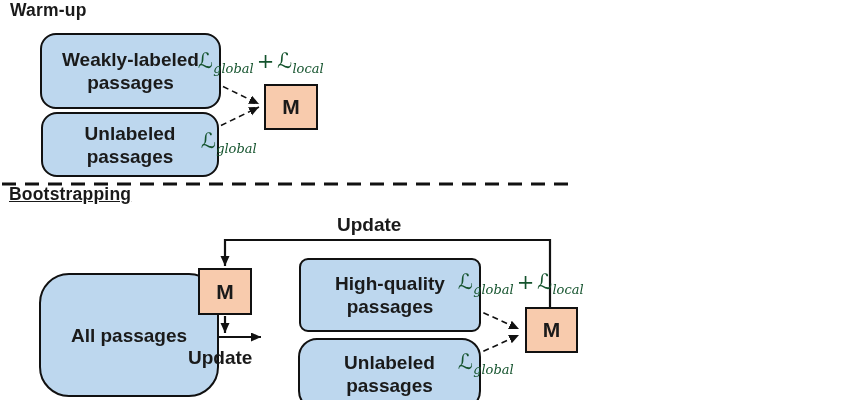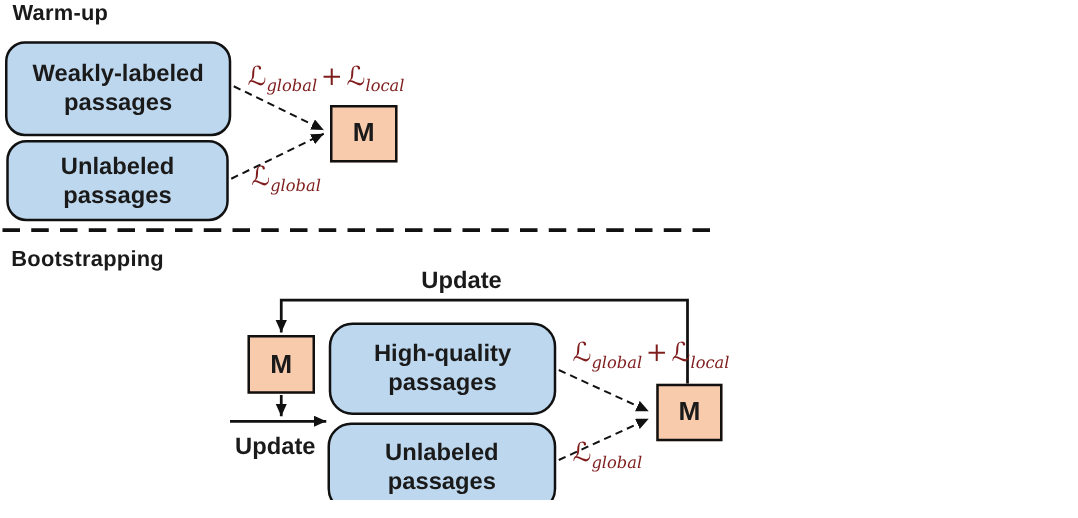--- a/index.html
+++ b/index.html
@@ -34,20 +34,21 @@
     border: 2.2px solid #111111;
     display: flex;
     align-items: center;
     justify-content: center;
     text-align: center;
     font-size: 19px;
     font-weight: 700;
     color: #1a1a1a;
     line-height: 23px;
     white-space: pre-line;
+    margin-left: 36px;
   }
   .model-box {
     box-sizing: border-box;
     background: #f8cbad;
     border: 2.2px solid #111111;
     display: flex;
     align-items: center;
     justify-content: center;
     font-size: 21px;
     font-weight: 700;
@@ -56,21 +57,21 @@
   .flow-label {
     font-size: 19px;
     font-weight: 700;
     color: #1a1a1a;
     text-align: right;
   }
   .mloss {
     font-family: "DejaVu Serif", "DejaVu Sans", serif;
     font-style: italic;
     font-size: 21px;
-    color: #7f1d1d;
+    color: #14532d;
     line-height: 1;
     white-space: nowrap;
   }
   .mloss sub {
     font-size: 13px;
     line-height: 1;
   }
   .mloss .plus { padding: 0 3px; }
 </style>
 </head>
@@ -111,30 +112,31 @@
   <div class="abs model-box" style="left:264px; top:84px; width:54px; height:46px;">M</div>
 
   <div class="abs mloss" style="left:198px; top:51px;">
     <span>ℒ</span><sub>global</sub><span class="plus">+</span><span>ℒ</span><sub>local</sub>
   </div>
 
   <div class="abs mloss" style="left:201px; top:131px;">
     <span>ℒ</span><sub>global</sub>
   </div>
 
-  <div class="abs section-title" style="left:9px; top:197px;">Bootstrapping</div>
+  <div class="abs section-title" style="left:9px; top:184px;text-decoration:underline;">Bootstrapping</div>
 
   <div class="abs flow-label" style="left:337px; top:214px;">Update</div>
 
+  <div class="abs box" style="left:3px; top:273px; width:180px; height:124px; border-radius:30px;">All passages</div>
 
   <div class="abs model-box" style="left:198px; top:268px; width:54px; height:47px;">M</div>
 
   <div class="abs flow-label" style="left:188px; top:347px;">Update</div>
 
-  <div class="abs box" style="left:263px; top:258px; width:182px; height:74px; border-radius:19px;">High-quality
+  <div class="abs box" style="left:263px; top:258px; width:182px; height:74px; border-radius:9px;">High-quality
 passages</div>
 
   <div class="abs box" style="left:262px; top:338px; width:183px; height:72px; border-radius:19px;">Unlabeled
 passages</div>
 
   <div class="abs model-box" style="left:525px; top:307px; width:53px; height:46px;">M</div>
 
   <div class="abs mloss" style="left:458px; top:272px;">
     <span>ℒ</span><sub>global</sub><span class="plus">+</span><span>ℒ</span><sub>local</sub>
   </div>

